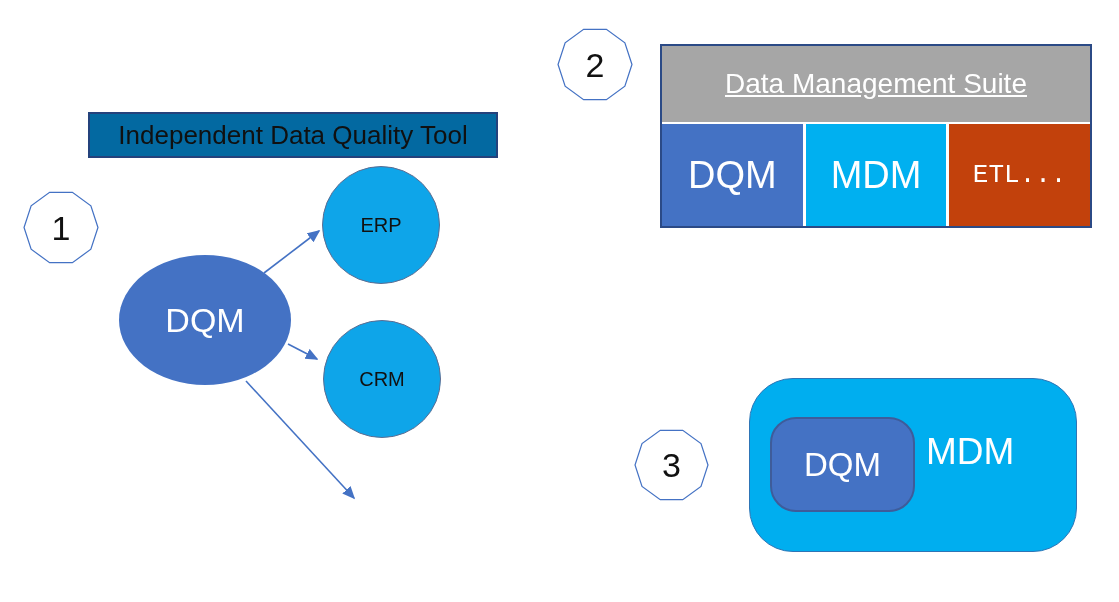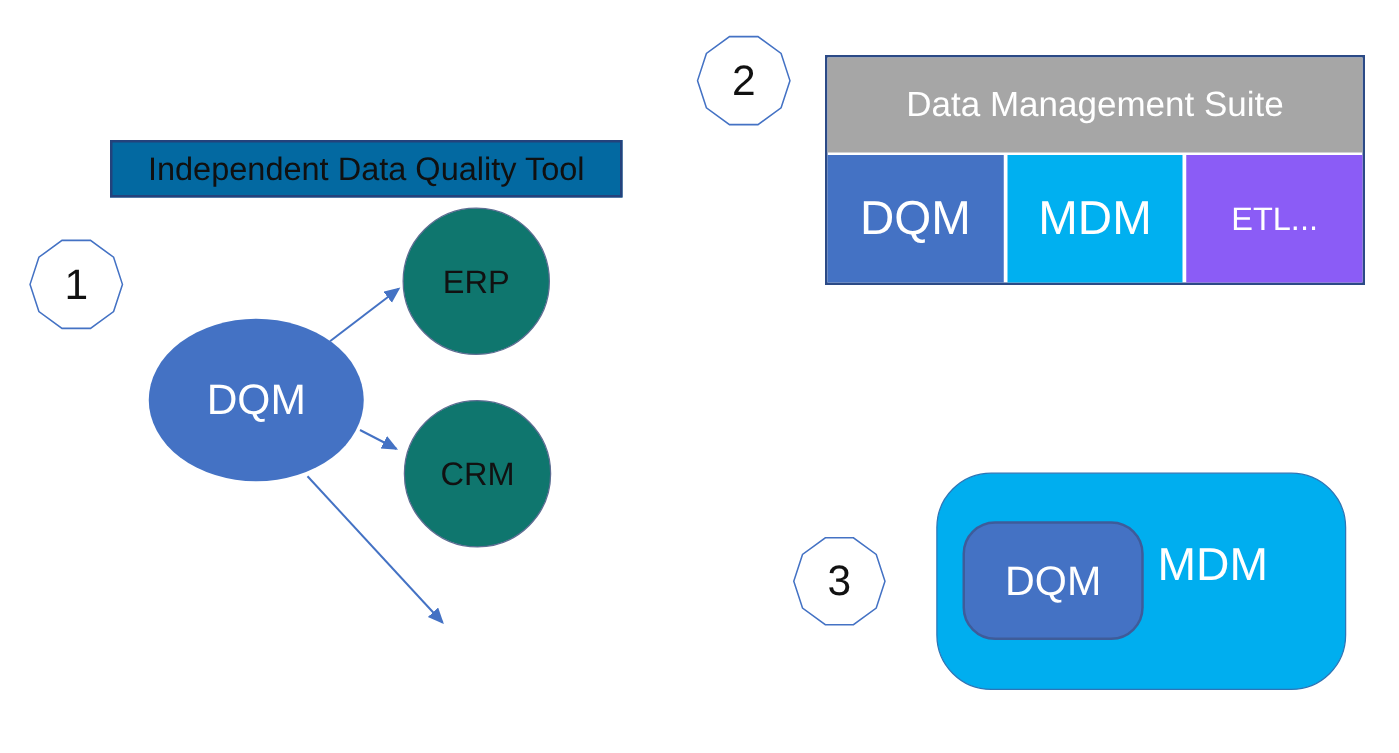--- a/index.html
+++ b/index.html
@@ -18,36 +18,37 @@
     border:2px solid #24427C;background:#0369a1;color:#101010;
     display:flex;align-items:center;justify-content:center;font-size:26px;
   }
   .hub-ellipse{
     left:119px;top:255px;width:172px;height:130px;border-radius:50%;
     background:#4472C4;color:#fff;display:flex;align-items:center;justify-content:center;
     font-size:34px;
   }
   .target-circle{
     width:118px;height:118px;border-radius:50%;
-    background:#0f766e;border:1.5px solid #5d6d92;box-sizing:border-box;
-    color:#111;display:flex;align-items:center;justify-content:center;font-size:26px;
+    background:#0ea5e9;border:1.5px solid #5d6d92;box-sizing:border-box;
+    color:#111;display:flex;align-items:center;justify-content:center;font-size:20px;
   }
   .erp{left:322px;top:166px;}
   .crm{left:323px;top:320px;}
   .arrow-layer{left:0;top:0;width:1119px;height:602px;pointer-events:none;}
   
   .suite{
     left:660px;top:44px;width:428px;height:180px;
     border:2px solid #2B4A86;background:#fff;
     display:flex;flex-direction:column;
   }
   .suite-header{
     height:76px;background:#A6A6A6;color:#fff;
     display:flex;align-items:center;justify-content:center;font-size:28px;
     margin-bottom:2px;
+    text-decoration:underline;
   }
   .suite-row{flex:1;display:flex;gap:3px;}
   .module{
     flex:1;color:#fff;display:flex;align-items:center;justify-content:center;
   }
   .module-0,.module-1{font-size:38px;}
   .module-2{font-size:26px;}
   
   .outer-round{
     left:749px;top:378px;width:328px;height:174px;border-radius:44px;
@@ -106,21 +107,21 @@
 
   <div class="abs suite">
     <div class="suite-header">Data Management Suite</div>
     <div class="suite-row">
       <div class="module module-0" style="background: rgb(68, 114, 196);">
         <span>DQM</span>
       </div>
       <div class="module module-1" style="background: rgb(0, 176, 240);">
         <span>MDM</span>
       </div>
-      <div class="module module-2" style="background: #8b5cf6;">
+      <div class="module module-2" style="background: #c2410c; font-family: Liberation Mono, monospace;">
         <span>ETL...</span>
       </div>
     </div>
   </div>
 
   <div class="abs badge" style="left:633px;top:427px;width:77px;height:76px;">
     <svg viewBox="0 0 100 100">
       <polygon points="98,50 88.8,21.8 64.8,4.3 35.2,4.3 11.2,21.8 2,50 11.2,78.2 35.2,95.7 64.8,95.7 88.8,78.2" fill="#ffffff" stroke="#4472C4" stroke-width="1.6"></polygon>
     </svg>
     <span class="num">3</span>

